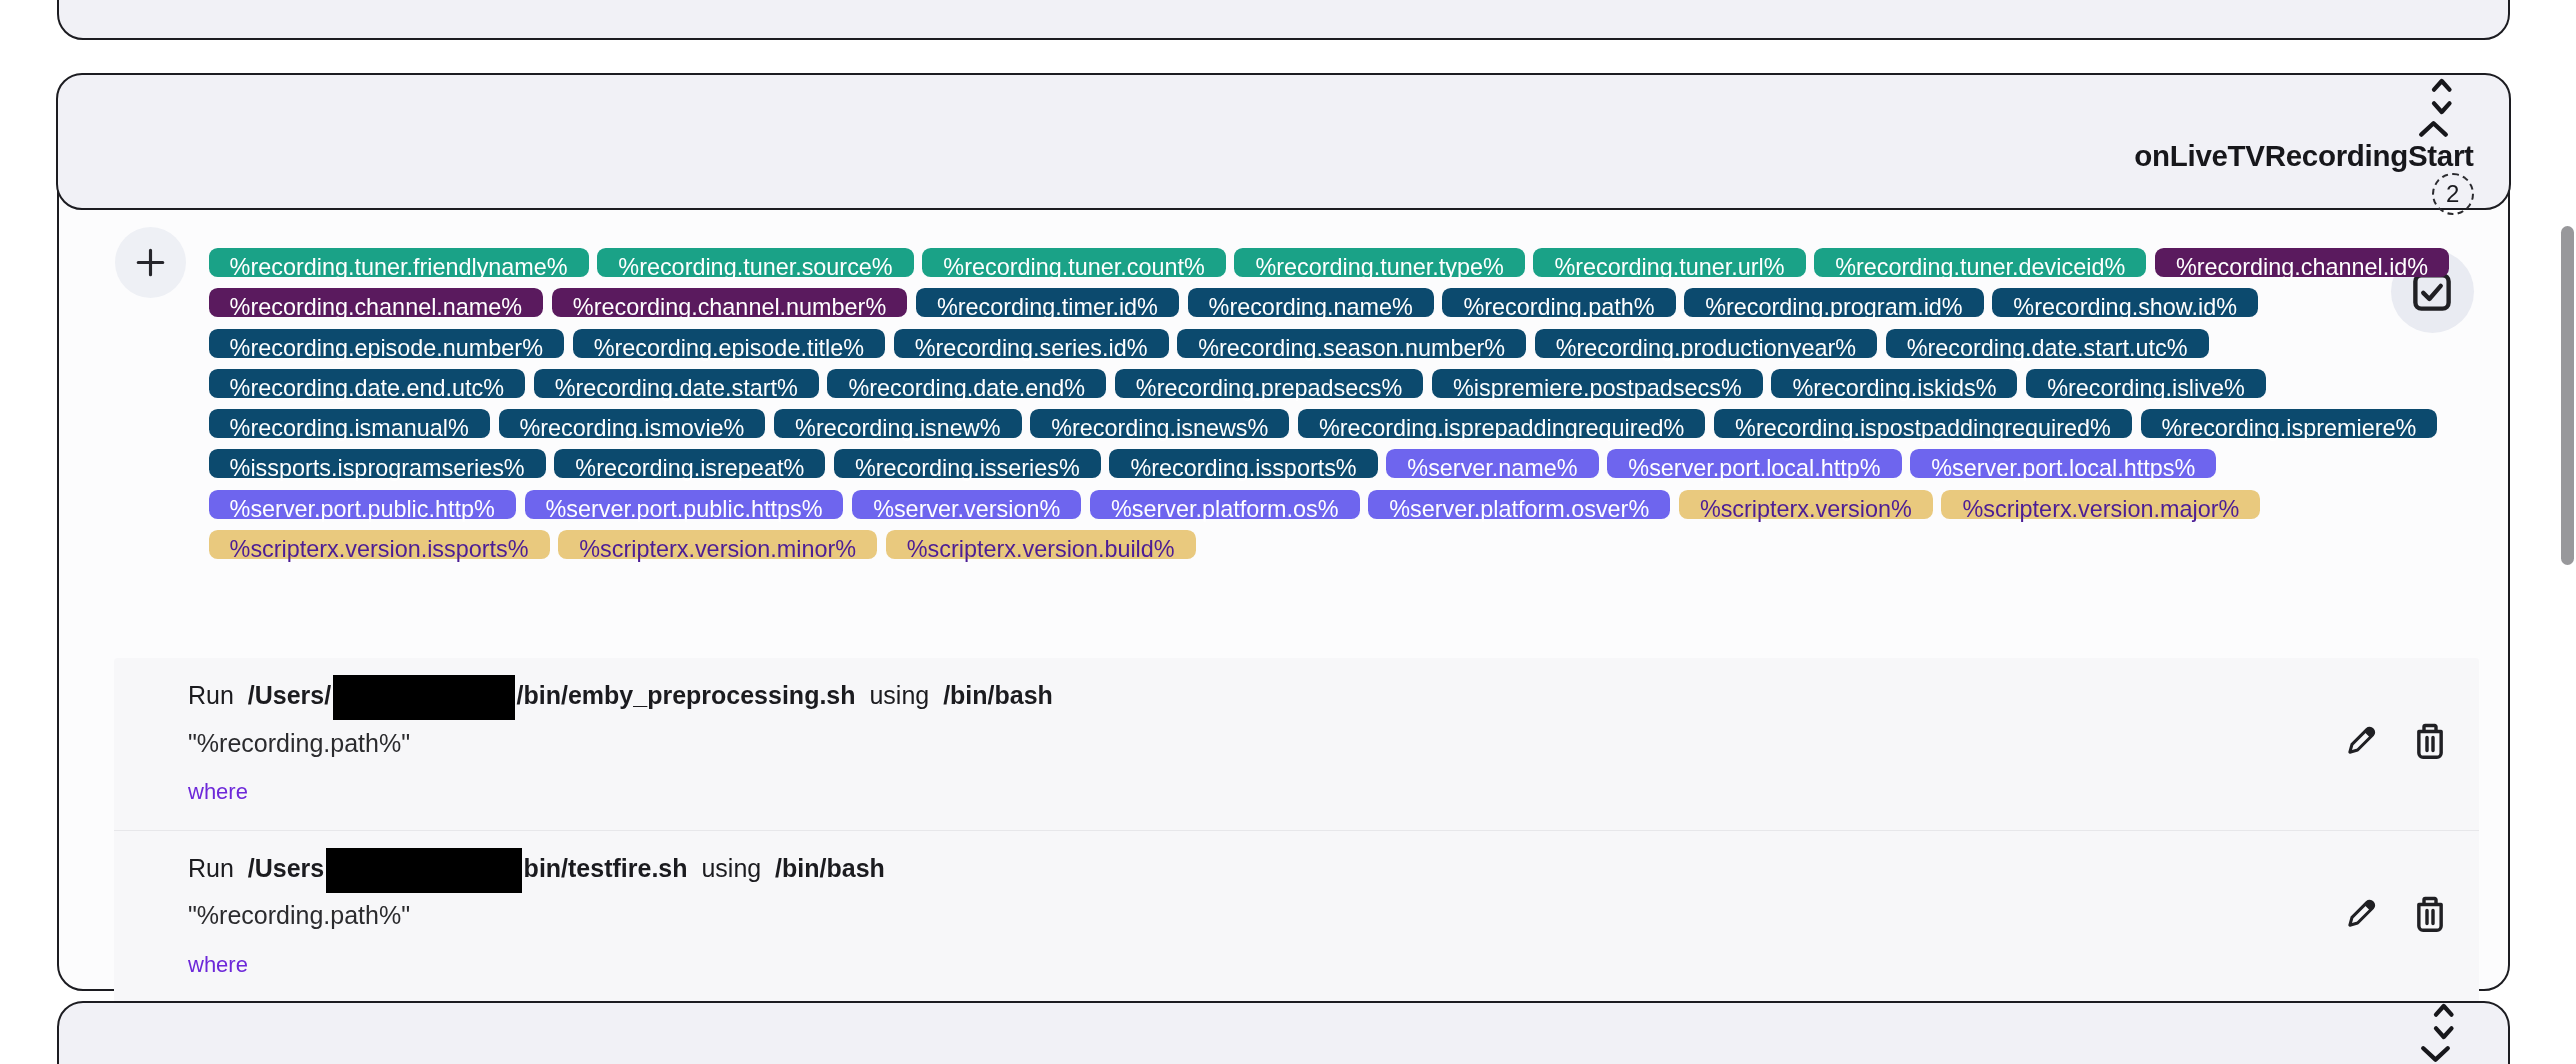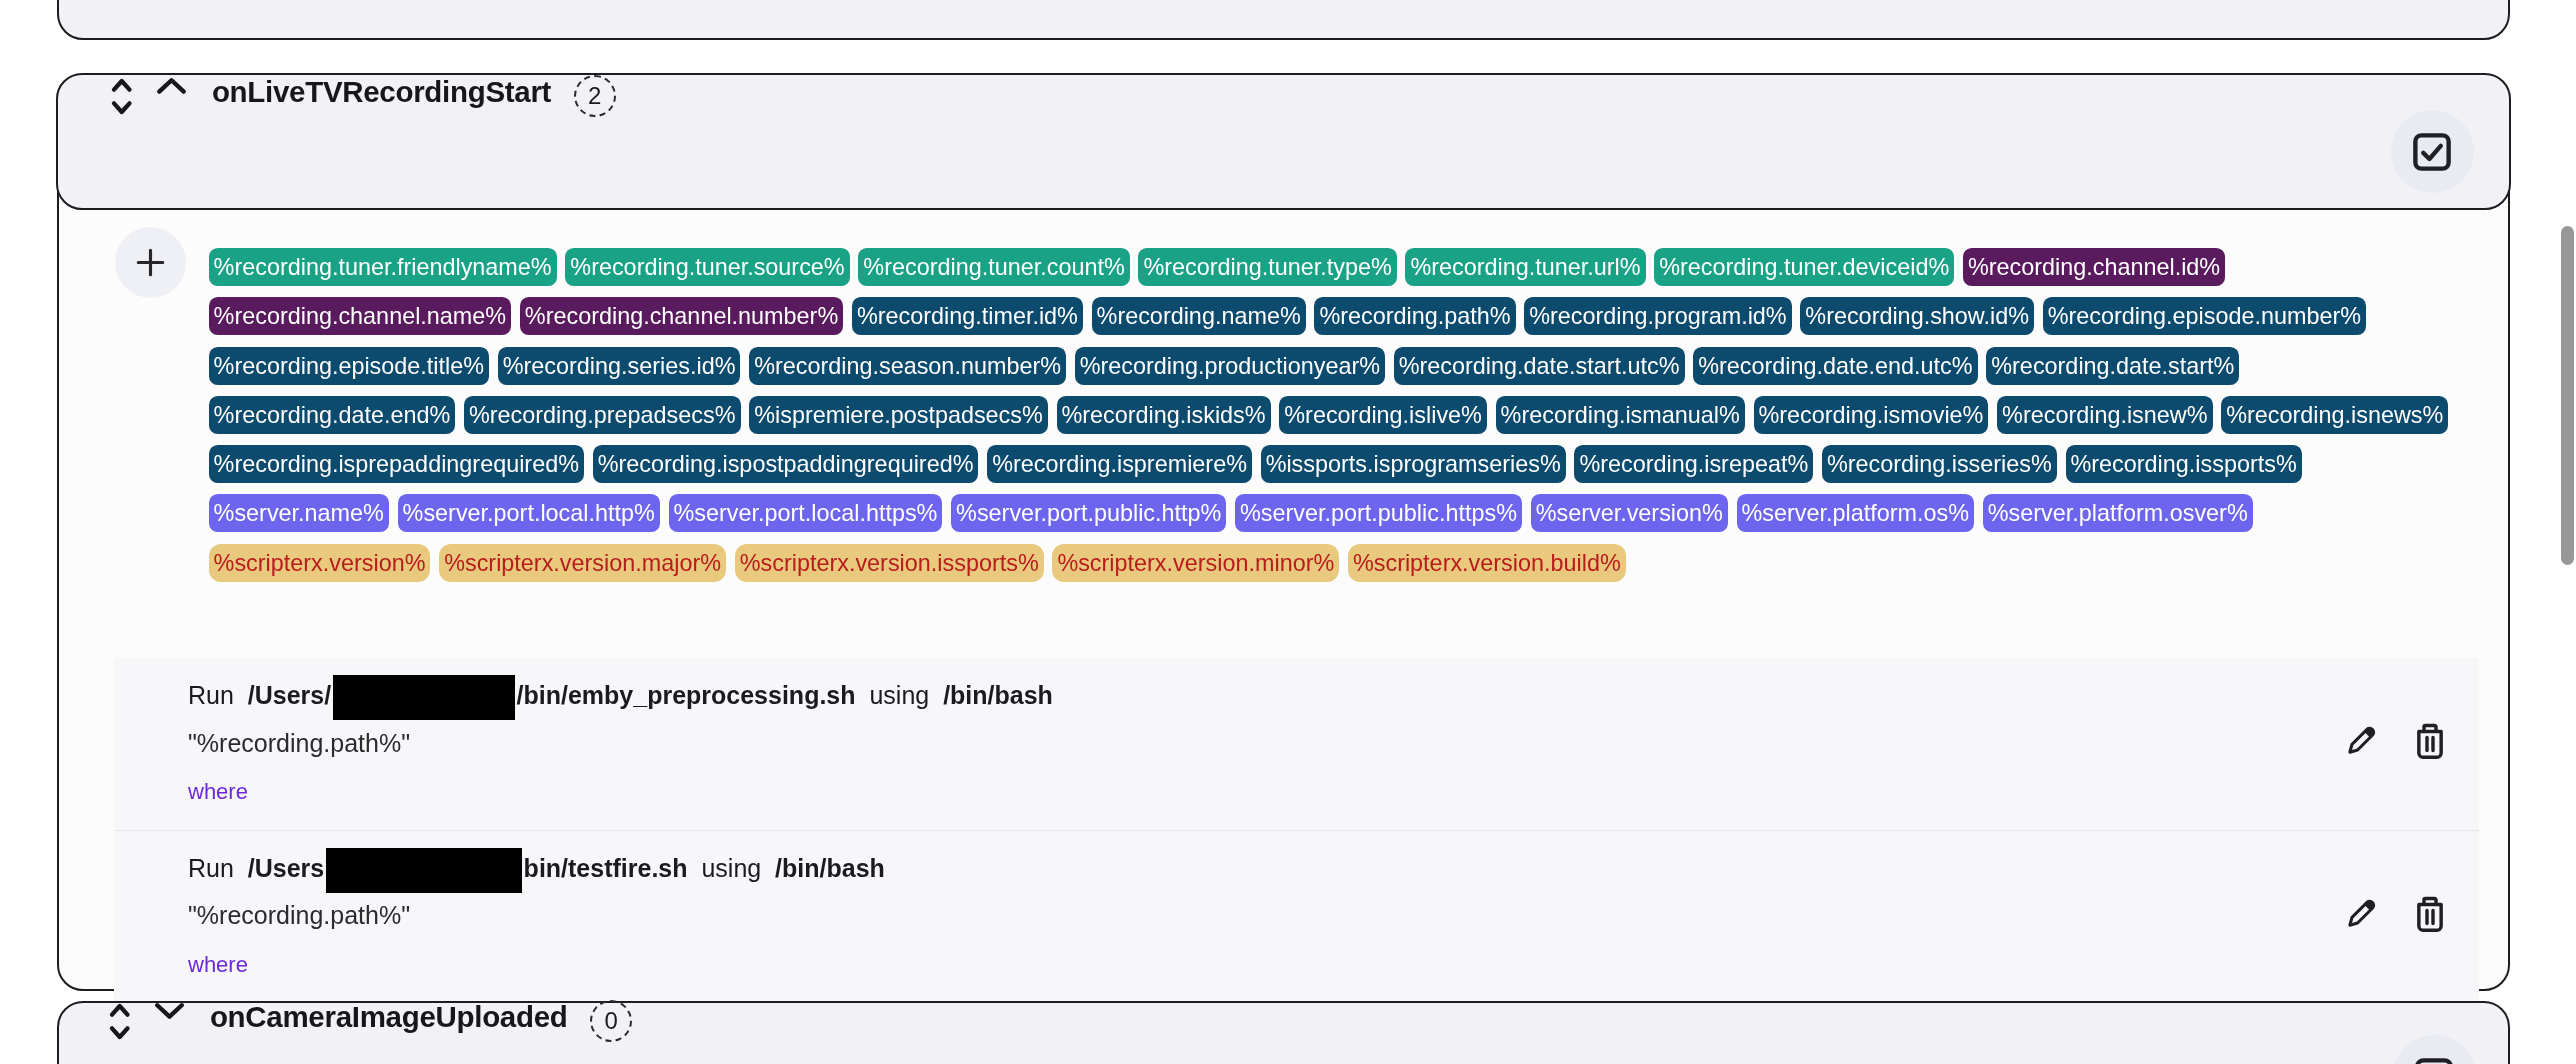--- a/index.html
+++ b/index.html
@@ -8,48 +8,48 @@
   .page { position:relative; width:2576px; height:1065px; }
 
   .card { position:absolute; left:57px; width:2453px; background:#fcfcfd;
     border:2.6px solid #1c1c21; border-radius:26px; }
   .card-prev { top:-54px; height:94px; background:#f1f1f6; }
   .card-main { top:74px; height:917px; }
   .card-bottom { top:1001px; height:208px; background:#f1f1f6; }
 
   .card-header { position:absolute; left:-2.6px; right:-2.6px; top:-2.6px; height:137px;
     background:#f1f1f6; border:2.6px solid #1c1c21; border-radius:26px;
-    display:flex; align-items:flex-start; padding:0 35px 24px 49px; }
+    display:flex; align-items:flex-end; padding:0 35px 24px 49px;flex-direction:column; }
   .hdr-icon-btn { background:none; border:none; cursor:pointer; display:flex;
     align-items:center; justify-content:center; padding:0; }
   .drag-btn { margin-right:17.4px; }
   .chev-btn { margin-right:22.6px; }
   .event-title { font-size:29.5px; font-weight:700; letter-spacing:-0.3px; color:#17171b; }
   .count-badge { margin-left:22.6px; width:42px; height:42px; border:2.6px dashed #2a2a2e;
     border-radius:50%; display:flex; align-items:center; justify-content:center;
     font-size:24px; color:#1b1b1f; flex:0 0 auto; }
   .hdr-spacer { flex:1; }
   .check-btn { width:83px; height:83px; border-radius:50%; background:#e9ebf2;
     border:none; cursor:pointer; display:flex; align-items:center; justify-content:center;
     margin-top:35px; flex:0 0 auto; }
 
   .tags-area { position:absolute; top:137px; left:0; right:0; display:flex;
     padding:14px 38px 0 56px; }
   .add-btn { width:71px; height:71px; border-radius:50%; background:#eef0f5; border:none;
     cursor:pointer; display:flex; align-items:center; justify-content:center; flex:0 0 auto; }
   .chips { margin-left:22.6px; margin-top:21px; display:flex; flex-wrap:wrap;
     gap:11.3px 8.7px; align-content:flex-start; flex:1; }
-  .chip { display:inline-block; height:38px; line-height:38px; padding:0 5px;
+  .chip { display:inline-block; height:29px; line-height:38px; padding:0 21px;
     border-radius:8.7px; font-size:23.4px; font-weight:500; color:#ffffff; cursor:pointer;
     white-space:nowrap; }
   .chip[data-color="teal"]   { background:#1aa287; }
   .chip[data-color="plum"]   { background:#5a1a5e; }
   .chip[data-color="pink"]   { background:#0c4a6e; }
   .chip[data-color="indigo"] { background:#6e65ee; }
-  .chip[data-color="yellow"] { background:#e9c97e; color:#b91c1c;border-radius:12px; }
+  .chip[data-color="yellow"] { background:#e9c97e; color:#4c1d95; }
 
   .run-panel { position:absolute; top:582px; left:55px; width:2365px;
     background:#f7f7f9; border-radius:3.5px; }
   .cmd-row { padding:17.4px 31px 22.6px 26px; display:flex; align-items:center; }
   .cmd-row + .cmd-row { border-top:1.7px solid #e7e7ea; }
   .cmd-text { flex:1; min-width:0;margin-left:48px; }
   .cmd-line1 { font-size:25px; line-height:35px; color:#1b1b1f; }
   .cmd-line1 b { font-weight:700; }
   .redacted { display:inline-block; width:182px; height:45px; background:#000;
     vertical-align:middle; margin:0 1.7px; }

